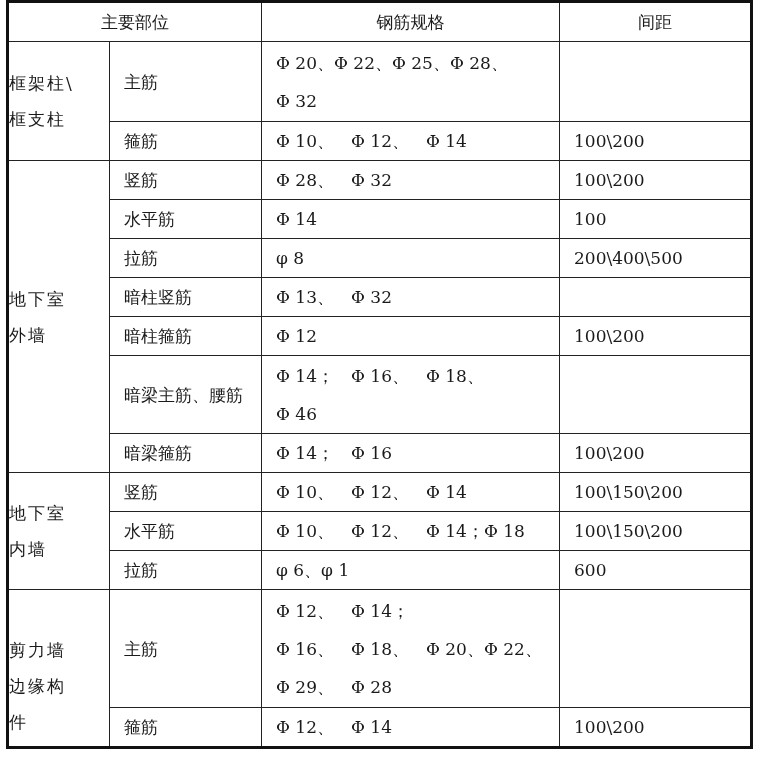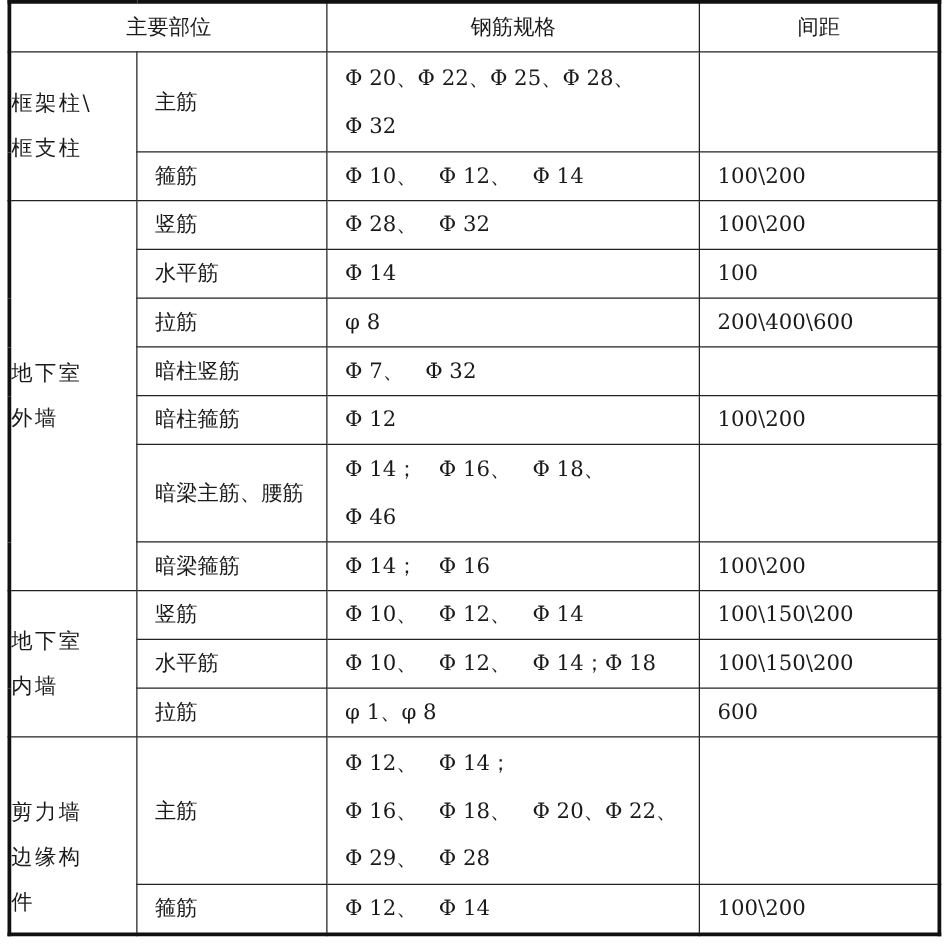--- a/index.html
+++ b/index.html
@@ -81,26 +81,26 @@
         <td class="multi">
           <div class="bar">Φ 14</div>
         </td>
         <td>100</td>
       </tr>
       <tr style="height: 38px;">
         <td>拉筋</td>
         <td class="multi">
           <div class="bar">φ 8</div>
         </td>
-        <td>200\400\600</td>
+        <td>200\400\500</td>
       </tr>
       <tr style="height: 38px;">
         <td>暗柱竖筋</td>
         <td class="multi">
-          <div class="bar">Φ 7、　Φ 32</div>
+          <div class="bar">Φ 13、　Φ 32</div>
         </td>
         <td></td>
       </tr>
       <tr style="height: 38px;">
         <td>暗柱箍筋</td>
         <td class="multi">
           <div class="bar">Φ 12</div>
         </td>
         <td>100\200</td>
       </tr>
@@ -133,21 +133,21 @@
       <tr style="height: 38px;">
         <td>水平筋</td>
         <td class="multi">
           <div class="bar">Φ 10、　Φ 12、　Φ 14；Φ 18</div>
         </td>
         <td>100\150\200</td>
       </tr>
       <tr style="height: 38px;">
         <td>拉筋</td>
         <td class="multi">
-          <div class="bar">φ 1、φ 8</div>
+          <div class="bar">φ 6、φ 1</div>
         </td>
         <td>600</td>
       </tr>
       <tr style="height: 118px;">
         <td class="group" rowspan="2">
           <div class="g-label" style="display: block; margin-top: 36px;">剪力墙</div>
           <div class="g-label" style="display: block;">边缘构</div>
           <div class="g-label" style="display: block;">件</div>
         </td>
         <td>主筋</td>

